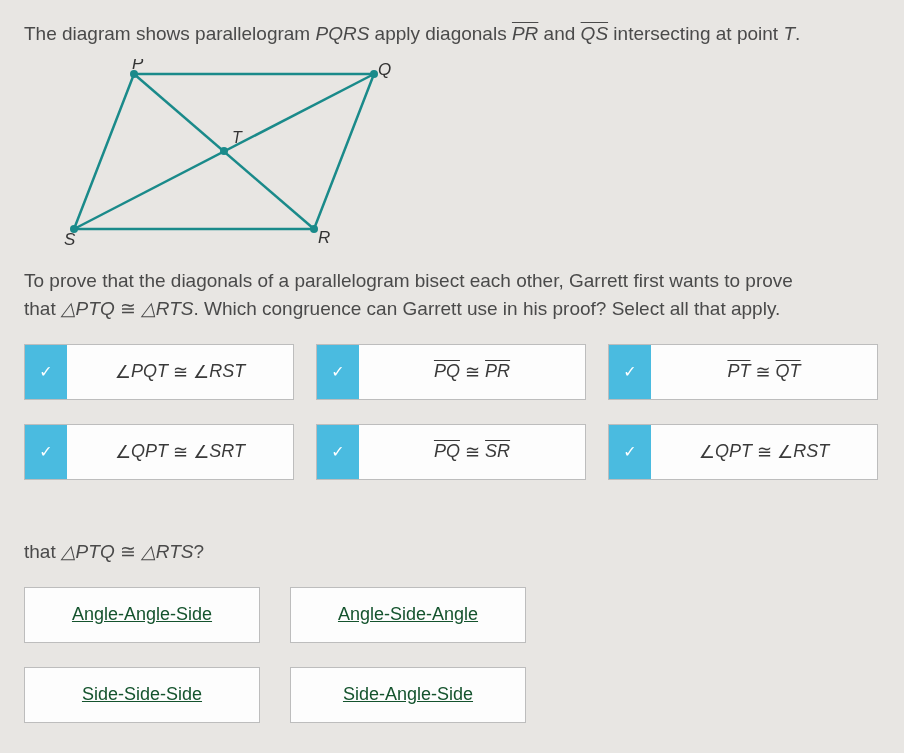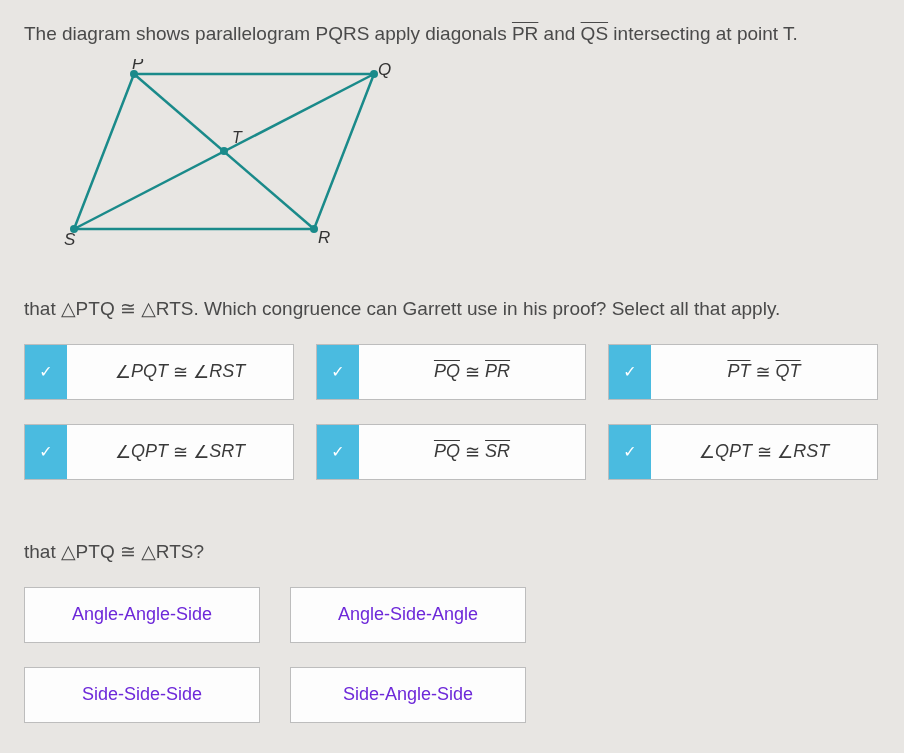--- a/index.html
+++ b/index.html
@@ -70,23 +70,24 @@
     margin-top: 18px;
   }
   .theorem {
     height: 56px;
     border: 1px solid #bdbdbd;
     background: #fdfdfd;
     display: flex;
     align-items: center;
     justify-content: center;
     font-size: 18px;
-    color: #6d28d9;
+    color: #14532d;
+    text-decoration: underline;
   }
-  .italic { }
+  .italic { font-style: italic; }
 </style>
 </head>
 <body>
 
 <div class="intro">
   <span>The diagram shows parallelogram </span><span class="italic">PQRS</span><span> apply diagonals </span><span class="overline italic">PR</span><span> and </span><span class="overline italic">QS</span><span> intersecting at point </span><span class="italic">T</span><span>.</span>
 </div>
 
 <div class="diagram">
   <svg width="340" height="190" viewBox="0 0 340 190">
@@ -100,21 +101,21 @@
     <circle cx="160" cy="92" r="4" fill="#1a8a8a"></circle>
     <text x="68" y="10" font-size="17" font-style="italic" fill="#333">P</text>
     <text x="314" y="16" font-size="17" font-style="italic" fill="#333">Q</text>
     <text x="254" y="184" font-size="17" font-style="italic" fill="#333">R</text>
     <text x="0" y="186" font-size="17" font-style="italic" fill="#333">S</text>
     <text x="168" y="84" font-size="16" font-style="italic" fill="#333">T</text>
   </svg>
 </div>
 
 <div class="prompt">
-  <br>
+  <span>To prove that the diagonals of a parallelogram bisect each other, Garrett first wants to prove</span><br>
   <span>that </span><span class="italic">△PTQ</span><span> ≅ </span><span class="italic">△RTS</span><span>. Which congruence can Garrett use in his proof? Select all that apply.</span>
 </div>
 
 <div class="options-grid">
 
   <div class="option">
     <div class="checkbox">✓</div>
     <div class="option-label">
       <span class="upright">∠</span><span>PQT</span>&nbsp;<span class="upright">≅</span>&nbsp;<span class="upright">∠</span><span>RST</span>
     </div>

